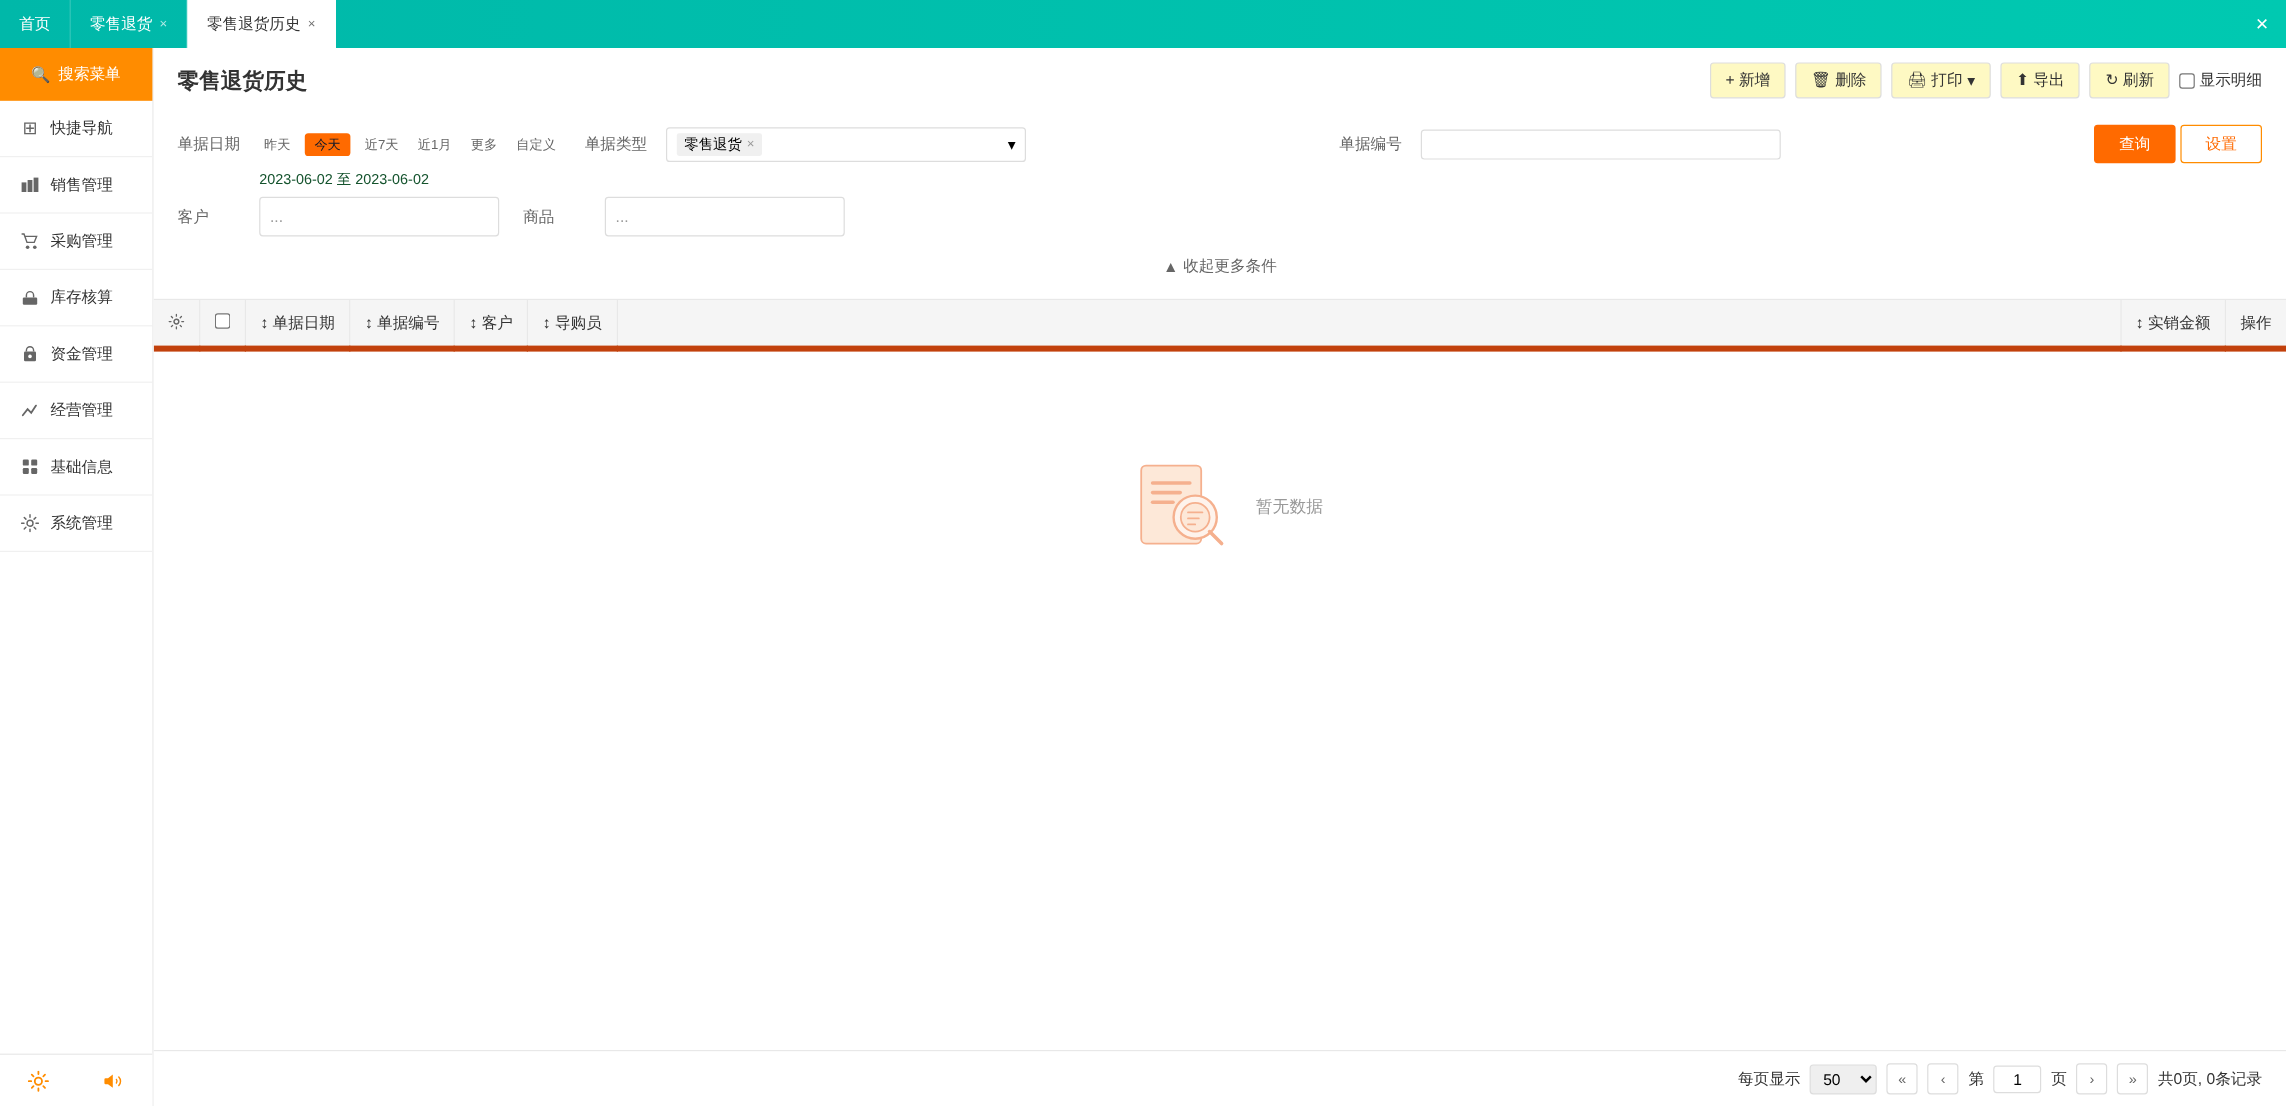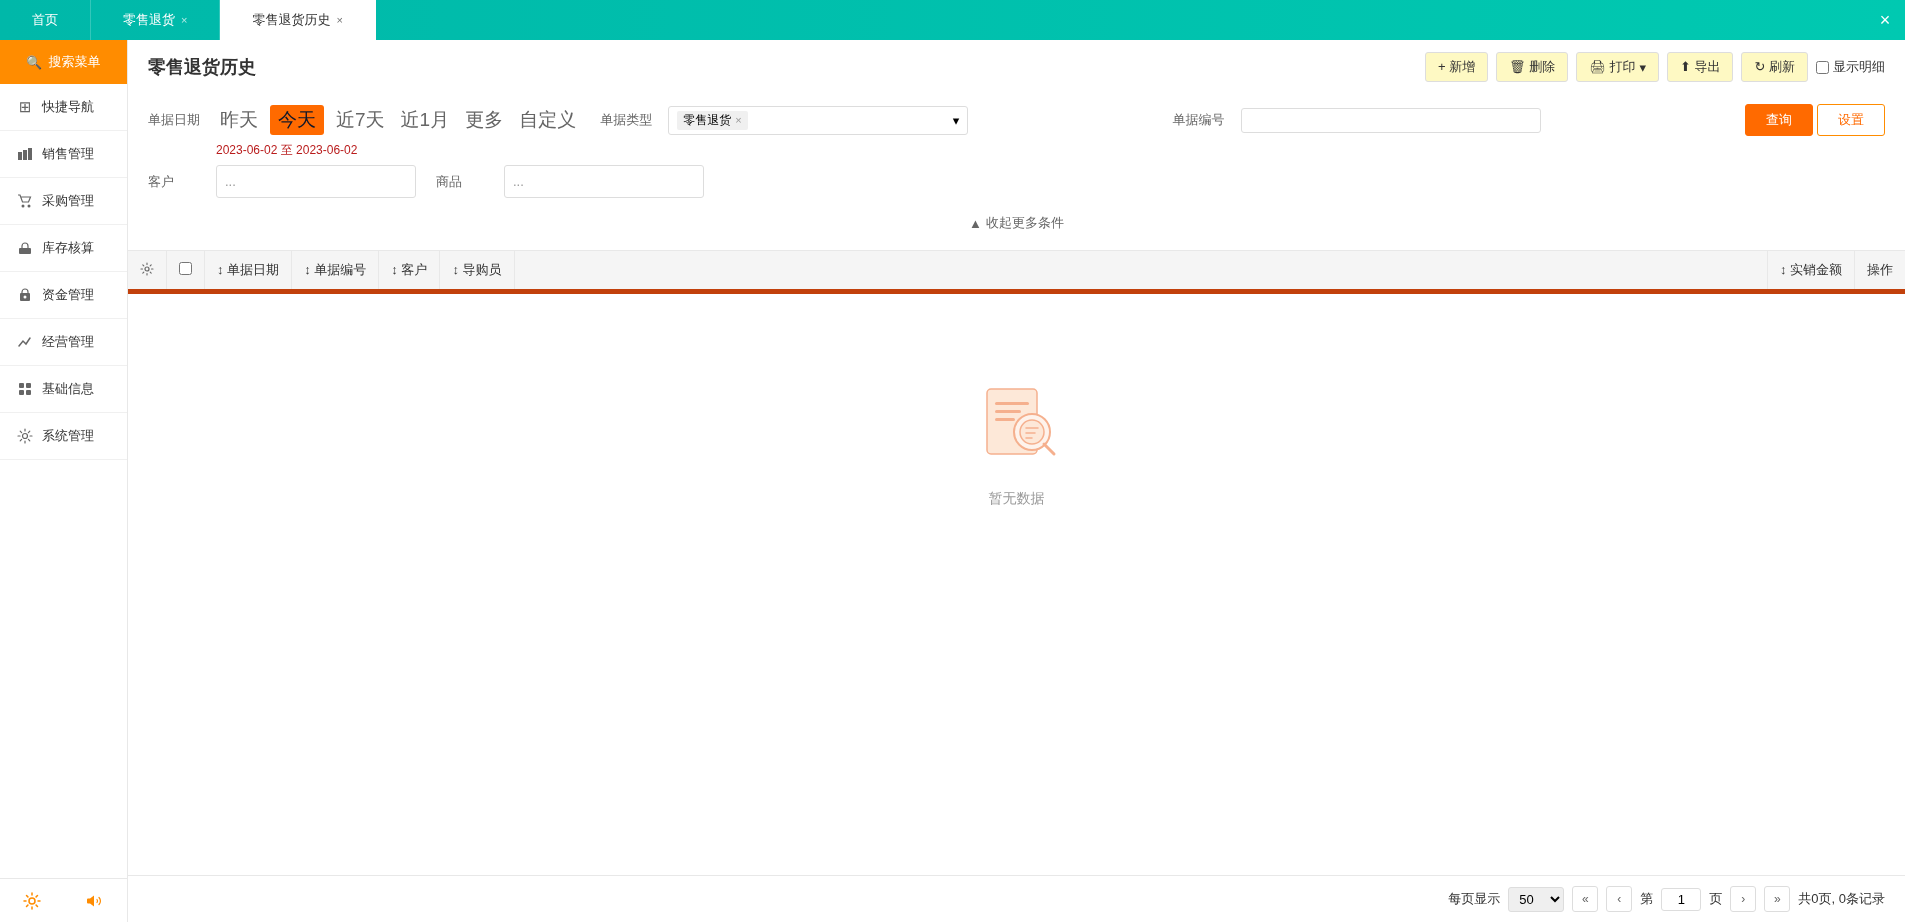--- a/index.html
+++ b/index.html
@@ -16,21 +16,21 @@
     }
     .top-bar-tabs {
       display: flex;
       align-items: stretch;
       height: 100%;
       flex: 1;
     }
     .tab-item {
       display: flex;
       align-items: center;
-      padding: 0 32px;
+      padding: 0 16px;
       font-size: 13px;
       color: #fff;
       cursor: pointer;
       border-right: 1px solid rgba(255,255,255,0.2);
       gap: 6px;
       white-space: nowrap;
     }
     .tab-item.active {
       background: #fff;
       color: #333;
@@ -193,35 +193,35 @@
     .filter-label {
       font-size: 13px;
       color: #666;
       min-width: 60px;
       flex-shrink: 0;
     }
     .filter-dates {
       display: flex;
       align-items: center;
       gap: 8px;
-      font-size: 19px;
+      font-size: 11px;
     }
     .date-option {
       color: #666;
       cursor: pointer;
       padding: 2px 4px;
     }
     .date-option.active {
       background: #ff6a00;
       color: #0f172a;
       border-radius: 3px;
       padding: 2px 8px;
     }
     .date-range {
-      color: #b91c1c;
+      color: #14532d;
       font-size: 12px;
     }
     .filter-select {
       display: flex;
       align-items: center;
       border: 1px solid #ddd;
       border-radius: 3px;
       padding: 4px 8px;
       font-size: 13px;
       min-width: 200px;
@@ -295,21 +295,21 @@
       border-right: 1px solid #e8e8e8;
       white-space: nowrap;
     }
     thead th:last-child { border-right: none; }
     .th-gear { width: 40px; text-align: center; }
     .th-checkbox { width: 40px; text-align: center; }
 
     
     .empty-state {
       display: flex;
-      flex-direction: column;
+      flex-direction: row;
       align-items: center;
       justify-content: center;
       padding: 80px 20px;
       color: #999;
       font-size: 14px;
       gap: 16px;
     }
     .empty-icon {
       width: 100px;
       height: 100px;

